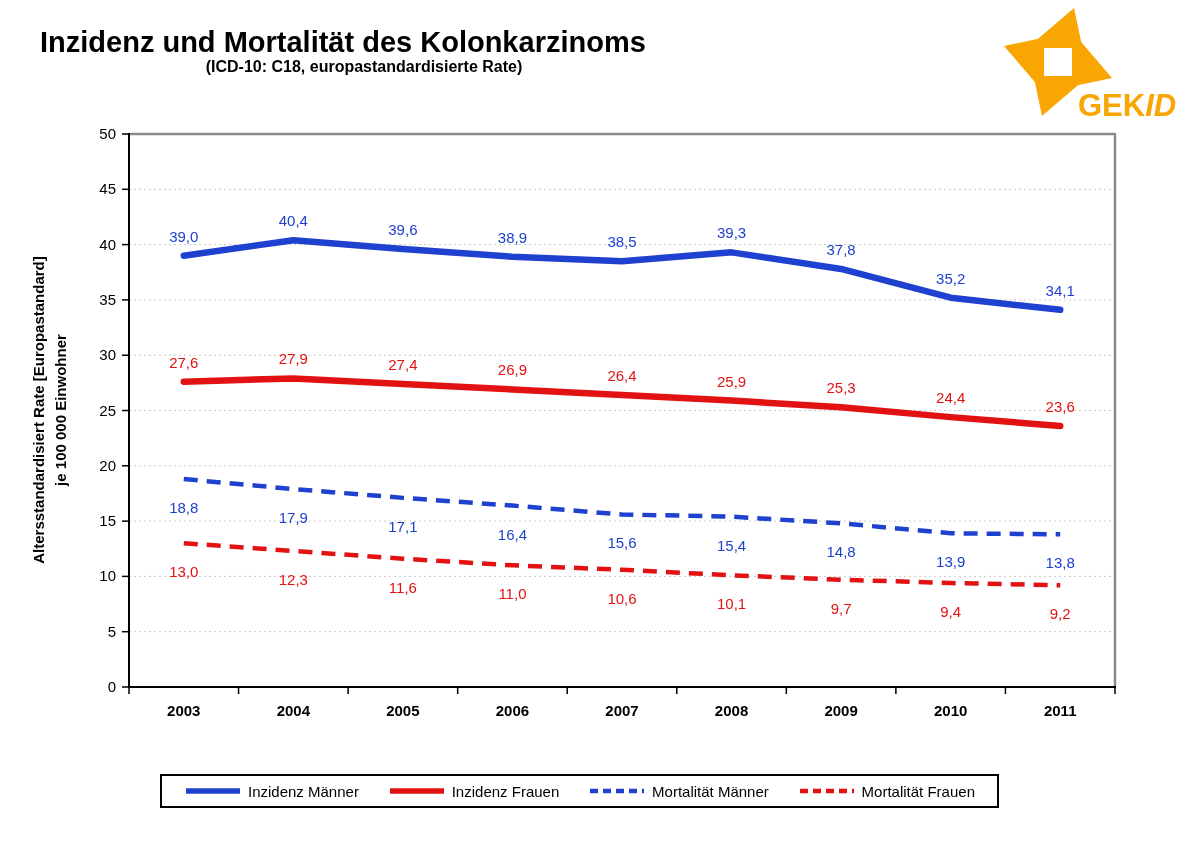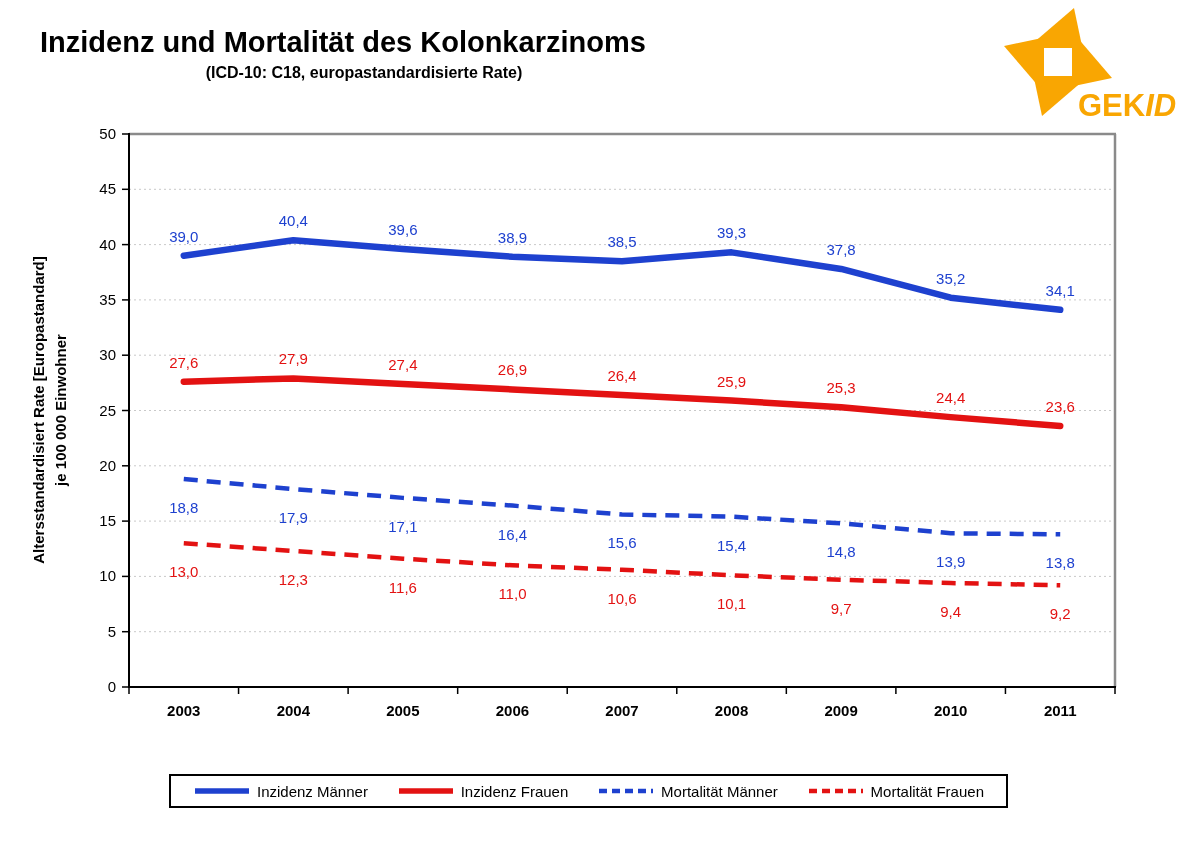--- a/index.html
+++ b/index.html
@@ -6,32 +6,32 @@
   body { background:#ffffff; }
   .page {
     position:relative; width:1189px; height:842px; background:#ffffff;
     font-family:"Liberation Sans", sans-serif; overflow:hidden;
   }
   .title {
     position:absolute; left:40px; top:26px; width:640px;
     font-size:29px; font-weight:bold; color:#000; letter-spacing:0px;
   }
   .subtitle {
-    position:absolute; left:44px; top:64px; width:640px; text-align:center;
+    position:absolute; left:44px; top:58px; width:640px; text-align:center;
     font-size:16px; font-weight:bold; color:#000;
   }
   .logo { position:absolute; left:990px; top:2px; width:196px; height:122px; }
   .y-axis-title {
     position:absolute; left:50px; top:410px; width:600px;
     transform:translate(-50%,-50%) rotate(-90deg);
     text-align:center; font-size:15px; font-weight:bold; color:#000; line-height:1.45;
   }
   .chart-svg { position:absolute; left:0; top:0; }
   .legend {
-    position:absolute; left:169px; top:774px; width:839px; height:34px;
+    position:absolute; left:160px; top:774px; width:839px; height:34px;
     border:2px solid #000; background:#fff;
     display:flex; align-items:center; justify-content:space-between;
     padding:0 22px;
   }
   .legend-item { display:flex; align-items:center; gap:6px; }
   .legend-item span.lbl { font-size:15px; color:#000; white-space:nowrap; }
 </style>
 </head>
 <body>
 

